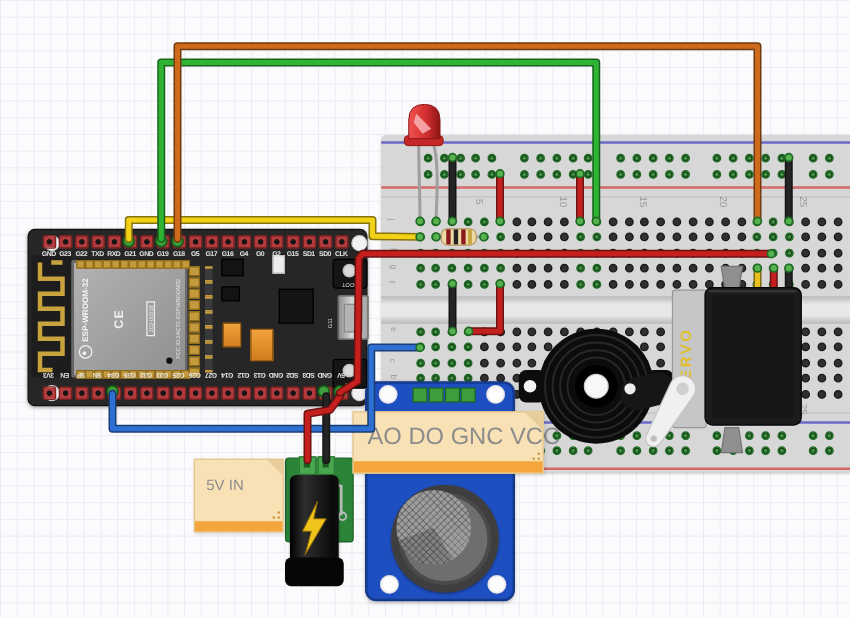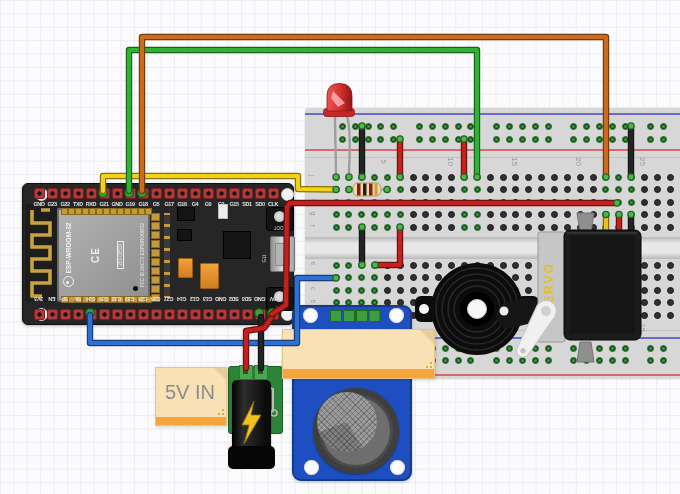--- a/index.html
+++ b/index.html
@@ -682,31 +682,32 @@
   <div id="batt-cyl">
     <svg width="28" height="46" viewBox="0 0 28 46" style="position:absolute;left:6px;top:20px">
       <polygon points="16,1 4,25 11,25 6,44 23,15 13,15" fill="#EFC31C" stroke="#8A6A0A" stroke-width="0.8"></polygon>
     </svg>
   </div>
   <div id="batt-base"></div>
 </div>
 
 <div class="note" style="left:155px;top:367px;width:70px;height:57px">
   <div class="fold" style="border-width:0 12px 12px 0;border-color:transparent #E8CD9C transparent transparent"></div>
-  <div class="txt" style="left:9px;top:13px;font-size:20px">5V IN</div>
+  <div class="txt" style="left:9px;top:13px;font-size:12px">5V IN</div>
   <div class="grip" style="right:2px;bottom:10px">
     <i style="right:0;bottom:0"></i>
       <i style="right:4px;bottom:0"></i>
       <i style="right:0;bottom:4px"></i>
   </div>
   <div class="strip" style="height:8px"></div>
 </div>
 
 <div class="note" style="left:282px;top:329px;width:151px;height:48px">
   <div class="fold" style="border-width:0 14px 14px 0;border-color:transparent #E8CD9C transparent transparent"></div>
+  <div class="txt" style="left:11px;top:9px;font-size:19px">AO DO GNC VCC</div>
   <div class="grip" style="right:2px;bottom:10px">
     <i style="right:0;bottom:0"></i>
       <i style="right:4px;bottom:0"></i>
       <i style="right:0;bottom:4px"></i>
   </div>
   <div class="strip" style="height:9px"></div>
 </div>
 
 <svg id="svg-layer" class="abs" width="680" height="494" viewBox="0 0 680 494">
   <defs>

